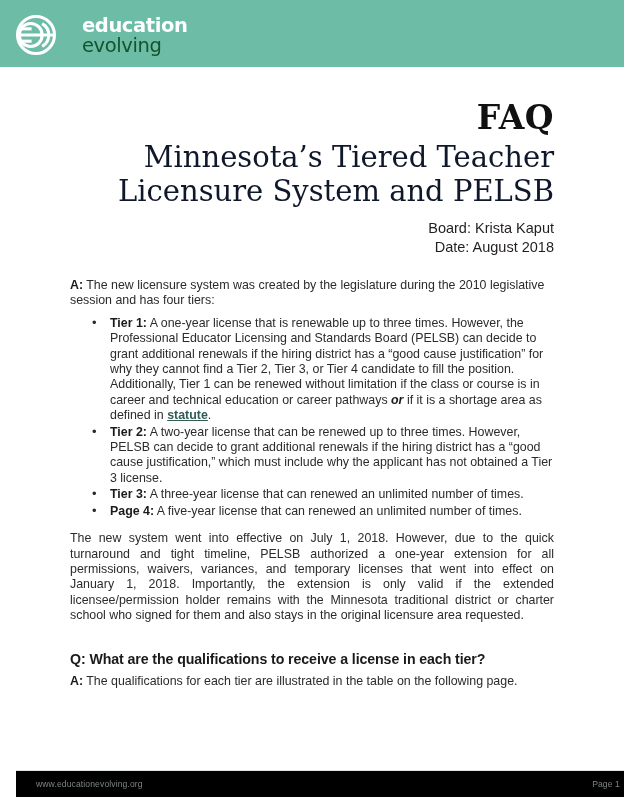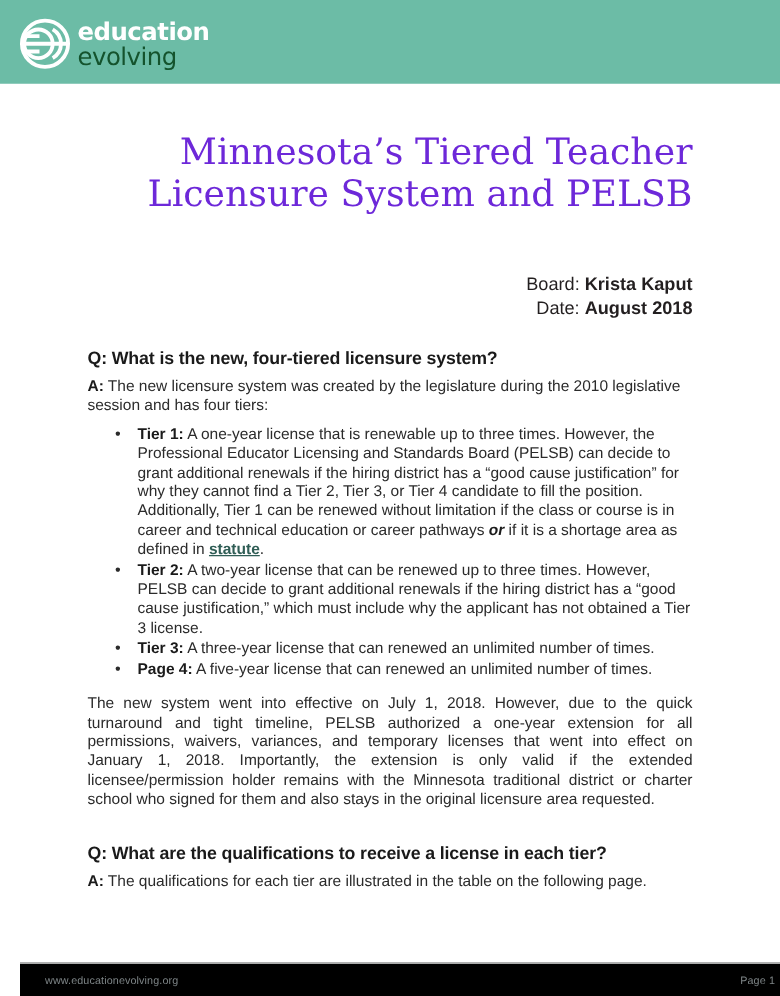--- a/index.html
+++ b/index.html
@@ -23,21 +23,21 @@
     width: 624px;
     height: 67px;
     background: #6cbca6;
   }
   .logo-lockup {
     position: absolute;
     top: 13px;
     left: 14px;
     display: flex;
     align-items: center;
-    gap: 4px;
+    gap: 24px;
   }
   .logo-mark {
     width: 44px;
     height: 44px;
     flex: 0 0 auto;
     display: block;
   }
   .logo-words {
     display: flex;
     flex-direction: column;
@@ -76,40 +76,40 @@
     line-height: 36px;
     letter-spacing: 0.5px;
     color: #111111;
     margin: 0;
   }
   .doc-title {
     font-family: "DejaVu Serif", serif;
     font-weight: 400;
     font-size: 29px;
     line-height: 34px;
-    color: #6d28d9;
+    color: #0f172a;
     margin: 4px 0 0 0;
     text-align: right;
   }
   .doc-title .title-line {
     display: block;
   }
   .meta-block {
     position: absolute;
     top: 219px;
     left: 70px;
     width: 484px;
     text-align: right;
     font-size: 14.5px;
     line-height: 19px;
     color: #231f20;
   }
   .meta-row { display: block; }
   .meta-label { font-weight: 400; }
-  .meta-value { font-weight: bold; }
+  .meta-value { font-weight: normal; }
 
   
   .content {
     position: absolute;
     top: 278px;
     left: 70px;
     width: 484px;
   }
   .q-heading {
     font-size: 14.2px;
@@ -207,34 +207,34 @@
       <path d="M12 64 H40" fill="none" stroke="#ffffff" stroke-width="7"></path>
     </svg>
     <span class="logo-words">
       <span class="logo-word-top">education</span>
       <span class="logo-word-bottom">evolving</span>
     </span>
   </div>
 </div>
 
 <div class="title-block">
+  <div class="doc-kicker">FAQ</div>
   <h1 class="doc-title">
     <span class="title-line">Minnesota’s Tiered Teacher</span>
     <span class="title-line">Licensure System and PELSB</span>
   </h1>
 </div>
 
 <div class="meta-block">
   <span class="meta-row"><span class="meta-label">Board:</span> <span class="meta-value">Krista Kaput</span></span>
   <span class="meta-row"><span class="meta-label">Date:</span> <span class="meta-value">August 2018</span></span>
 </div>
 
 <div class="content">
 
-  <h2 class="q-heading">Q: What is the new, four-tiered licensure system?</h2>
   <p class="a-para"><span class="a-tag">A:</span><span> The new licensure system was created by the legislature during the 2010 legislative session and has four tiers:</span></p>
 
   <ul class="tier-list">
     <li>
       <span class="tier-label">Tier 1:</span><span> A one-year license that is renewable up to three times. However, the Professional Educator Licensing and Standards Board (PELSB) can decide to grant additional renewals if the hiring district has a “good cause justification” for why they cannot find a Tier 2, Tier 3, or Tier 4 candidate to fill the position. Additionally, Tier 1 can be renewed without limitation if the class or course is in career and technical education or career pathways </span><span class="emph-or">or</span><span> if it is a shortage area as defined in </span><a class="inline-link" href="#">statute</a><span>.</span>
     </li>
     <li>
       <span class="tier-label">Tier 2:</span><span> A two-year license that can be renewed up to three times. However, PELSB can decide to grant additional renewals if the hiring district has a “good cause justification,” which must include why the applicant has not obtained a Tier 3 license.</span>
     </li>
     <li>

